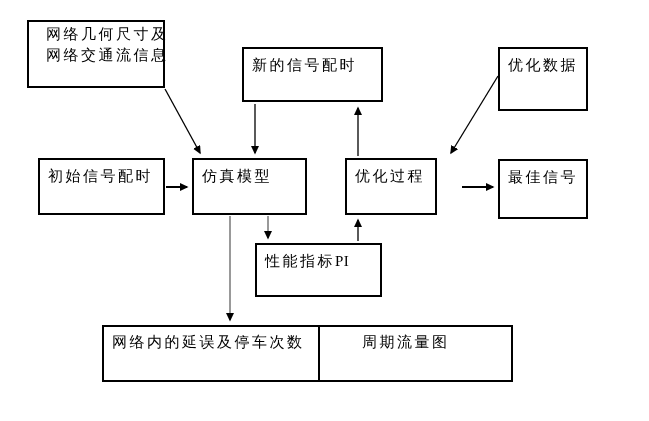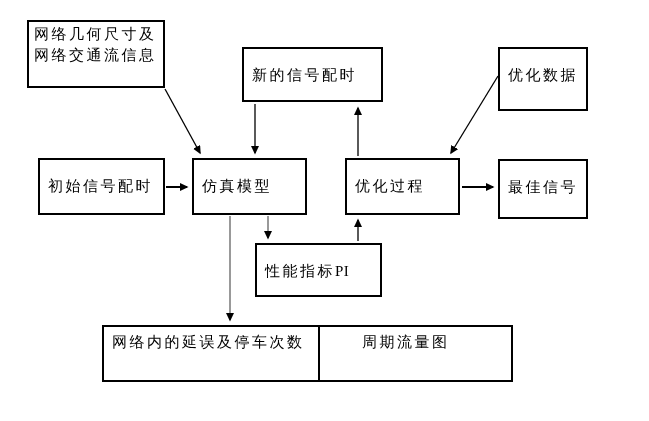--- a/index.html
+++ b/index.html
@@ -25,29 +25,29 @@
     pointer-events: none;
   }
   .box {
     position: absolute;
     box-sizing: border-box;
     border: 2px solid #000000;
     background: #ffffff;
     font-size: 15px;
     letter-spacing: 2.5px;
     line-height: 21px;
-    padding: 16px 8px;
+    padding: 6px 8px;
     white-space: nowrap;
   }
-  .box-net-info        { left: 27px;  top: 20px;  width: 138px; height: 68px; padding: 2px 5px; }
+  .box-net-info        { left: 27px;  top: 20px;  width: 138px; height: 68px; padding: 2px 17px; }
   .box-new-timing      { left: 242px; top: 47px;  width: 141px; height: 55px; }
   .box-opt-data        { left: 498px; top: 47px;  width: 90px;  height: 64px; }
   .box-initial-timing  { left: 38px;  top: 158px; width: 127px; height: 57px; }
   .box-sim-model       { left: 192px; top: 158px; width: 115px; height: 57px; }
-  .box-opt-process     { left: 345px; top: 158px; width: 115px; height: 57px; }
+  .box-opt-process     { left: 345px; top: 158px; width: 92px; height: 57px; }
   .box-best-signal     { left: 498px; top: 159px; width: 90px;  height: 60px; }
   .box-perf-indicator  { left: 255px; top: 243px; width: 127px; height: 54px; }
   .box-results {
     left: 102px; top: 325px; width: 411px; height: 57px;
     padding: 0;
     display: flex;
   }
   .cell {
     box-sizing: border-box;
     padding: 5px 8px;

